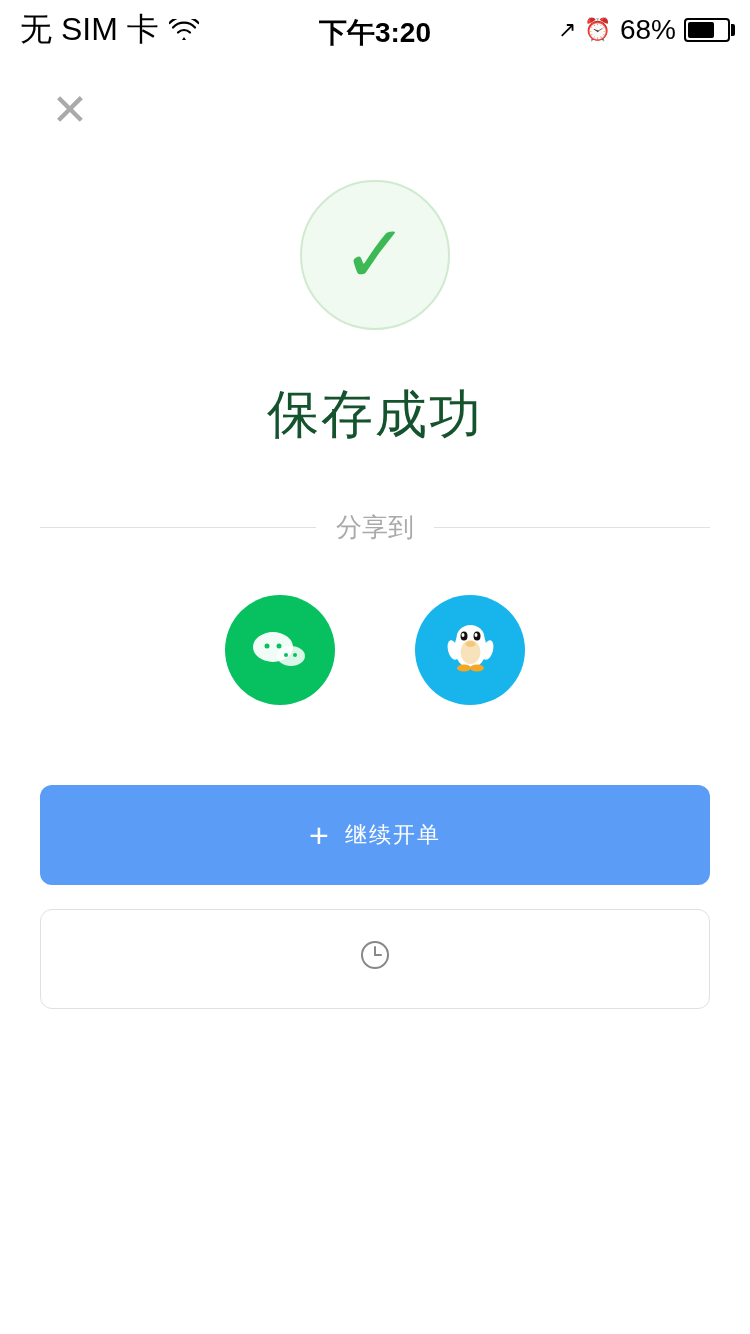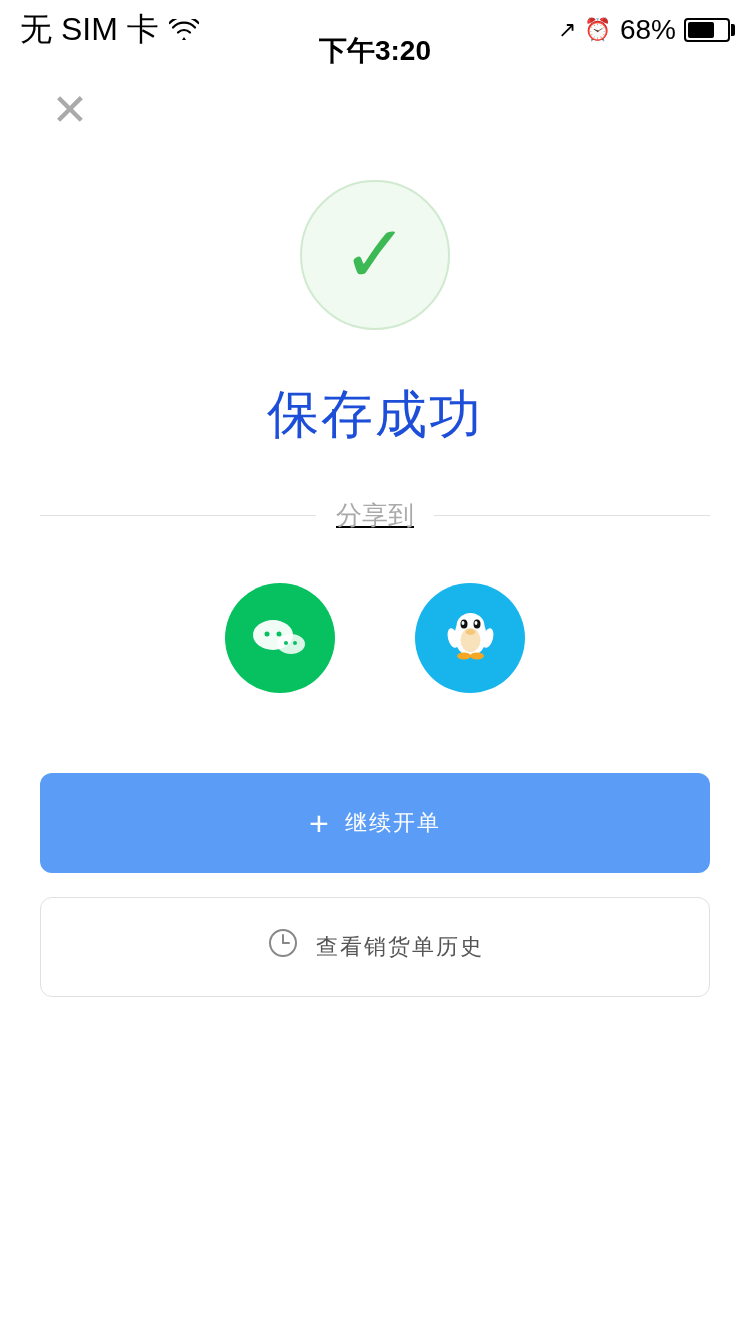--- a/index.html
+++ b/index.html
@@ -34,21 +34,21 @@
       font-weight: 500;
     }
 
     .status-center {
       font-size: 28px;
       font-weight: 600;
       color: #000;
       position: absolute;
       left: 50%;
       transform: translateX(-50%);
-      top: 32px;
+      top: 14px;
     }
 
     .status-right {
       display: flex;
       align-items: center;
       gap: 8px;
       font-size: 24px;
       color: #000;
     }
 
@@ -124,33 +124,32 @@
     .checkmark {
       font-size: 80px;
       color: #3cb854;
       line-height: 1;
     }
 
     
     .success-title {
       margin-top: 50px;
       font-size: 52px;
-      color: #1d4ed8;
+      color: #14532d;
       font-weight: 500;
       letter-spacing: 2px;
     }
 
     
     .share-section {
       width: 100%;
-      margin-top: 48px;
+      margin-top: 60px;
       display: flex;
       align-items: center;
       gap: 20px;
-      text-decoration: underline;
     }
 
     .divider-line {
       flex: 1;
       height: 1px;
       background: #e0e0e0;
     }
 
     .share-label {
       font-size: 26px;
@@ -338,18 +337,17 @@
 
 
     <button class="action-btn secondary-btn">
       <span class="btn-icon">
         <svg width="34" height="34" viewBox="0 0 34 34" fill="none">
           <circle cx="17" cy="17" r="13" fill="none" stroke="#888" stroke-width="2"></circle>
           <line x1="17" y1="17" x2="17" y2="9" stroke="#888" stroke-width="2" stroke-linecap="round"></line>
           <line x1="17" y1="17" x2="23" y2="17" stroke="#888" stroke-width="2" stroke-linecap="round"></line>
         </svg>
       </span>
-      <span class="btn-label">查看销货单历史</span>
     </button>
 
   </div>
 
 </div>
 
 </body></html>

